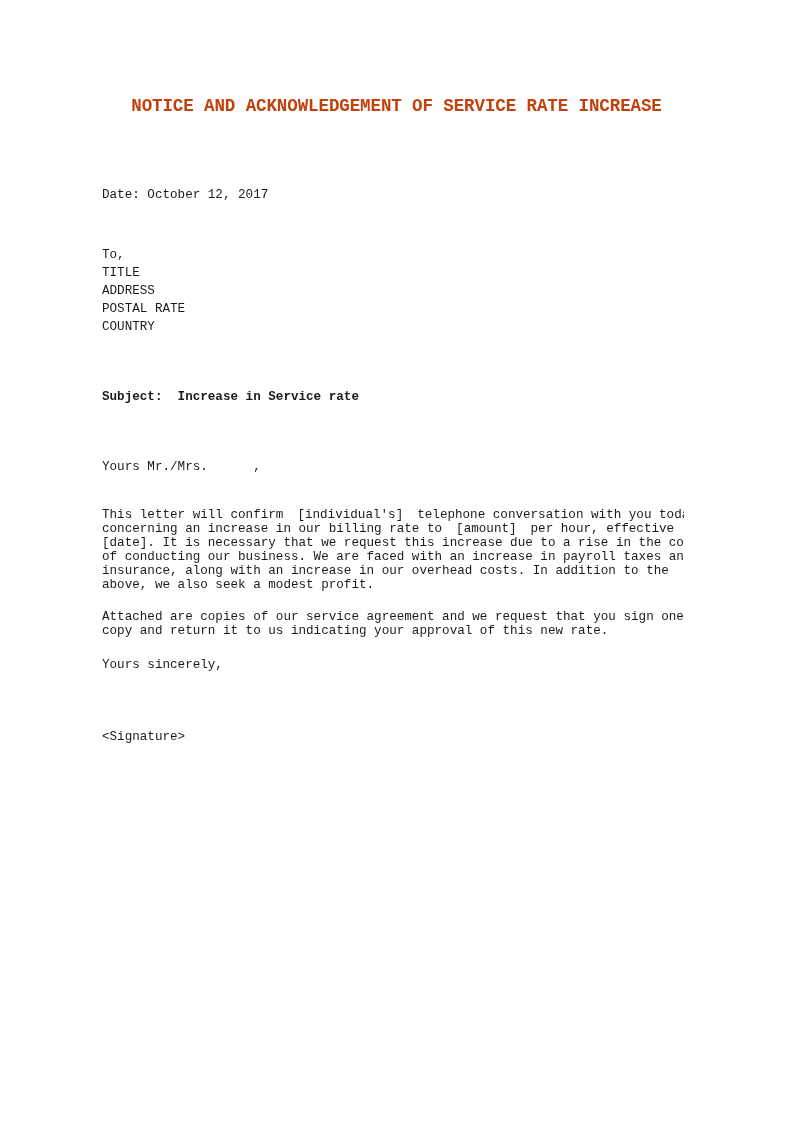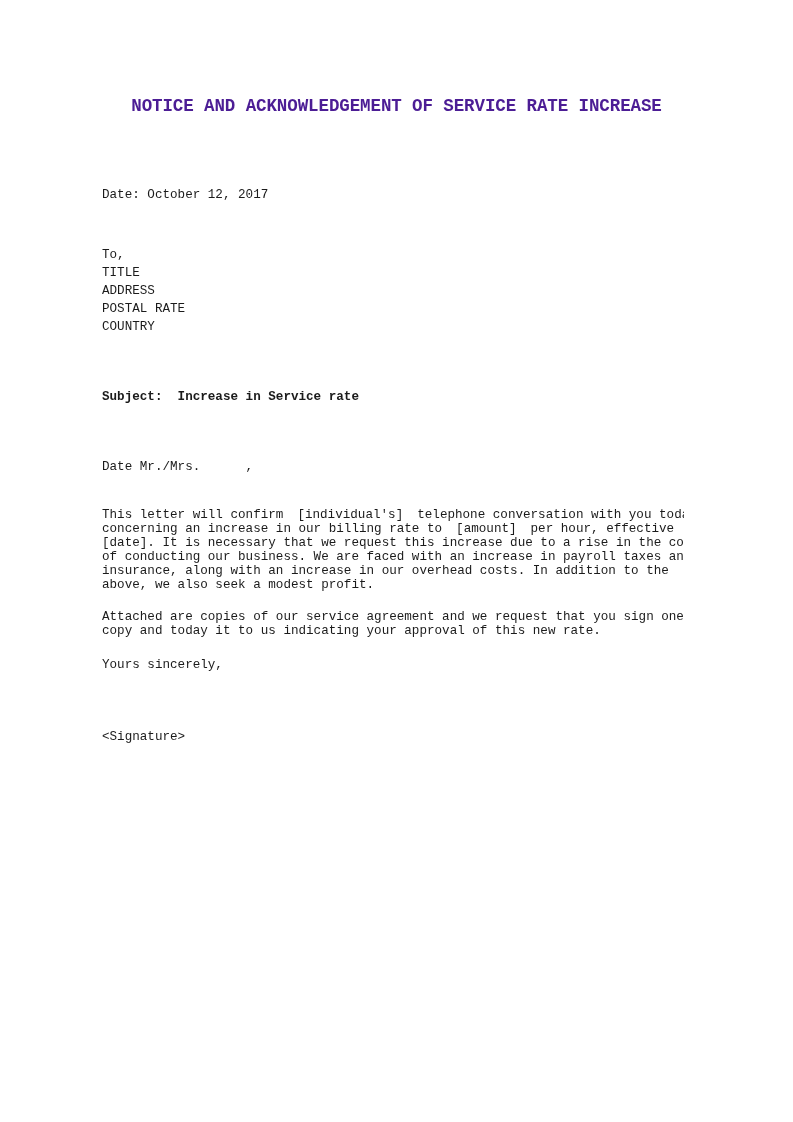--- a/index.html
+++ b/index.html
@@ -63,21 +63,21 @@
   
   .doc-title {
     position: absolute;
     top: 96px;
     left: 0;
     width: 793px;
     text-align: center;
     font-size: 17.5px;
     font-weight: bold;
     letter-spacing: -0.1px;
-    color: #4c1d95;
+    color: #c2410c;
   }
 
   
   .body-area {
     position: absolute;
     left: 94px;
     top: 186px;
     width: 600px;
     font-size: 12.6px;
     line-height: 18px;
@@ -138,29 +138,29 @@
       <div class="line">POSTAL RATE</div>
       <div class="line">COUNTRY</div>
     </div>
 
     <div class="gap-subject"></div>
 
     <div class="subject">Subject:  Increase in Service rate</div>
 
     <div class="gap-greeting"></div>
 
-    <div class="line">Date Mr./Mrs.      ,</div>
+    <div class="line">Yours Mr./Mrs.      ,</div>
 
     <div class="gap-para"></div>
 
     <p class="para"><span>This letter will confirm</span><span class="tabgap"></span><span>[individual's]</span><span class="tabgap"></span><span>telephone conversation with you today concerning an increase in our billing rate to</span><span class="tabgap"></span><span>[amount]</span><span class="tabgap"></span><span>per hour, effective [date].  It is necessary that we request this increase due to a rise in the cost of conducting our business.  We are faced with an increase in payroll taxes and insurance, along with an increase in our overhead costs.  In addition to the above, we also seek a modest profit.</span></p>
 
     <div class="gap-para-sm"></div>
 
-    <p class="para">Attached are copies of our service agreement and we request that you sign one copy and today it to us indicating your approval of this new rate.</p>
+    <p class="para">Attached are copies of our service agreement and we request that you sign one copy and return it to us indicating your approval of this new rate.</p>
 
     <div class="gap-para-sm"></div>
 
     <div class="line">Yours sincerely,</div>
 
     <div class="gap-signature"></div>
 
     <div>
       <div class="line">&lt;Signature&gt;</div>
     </div>

